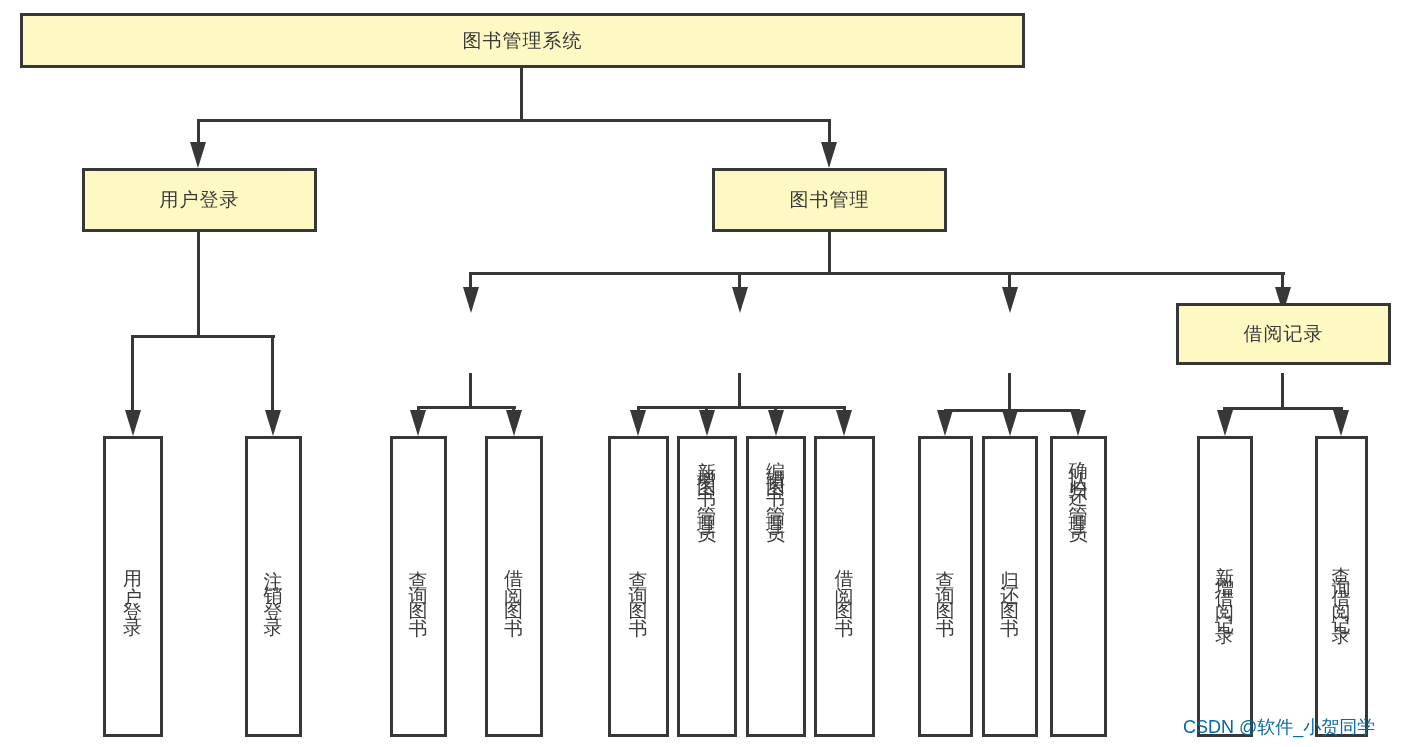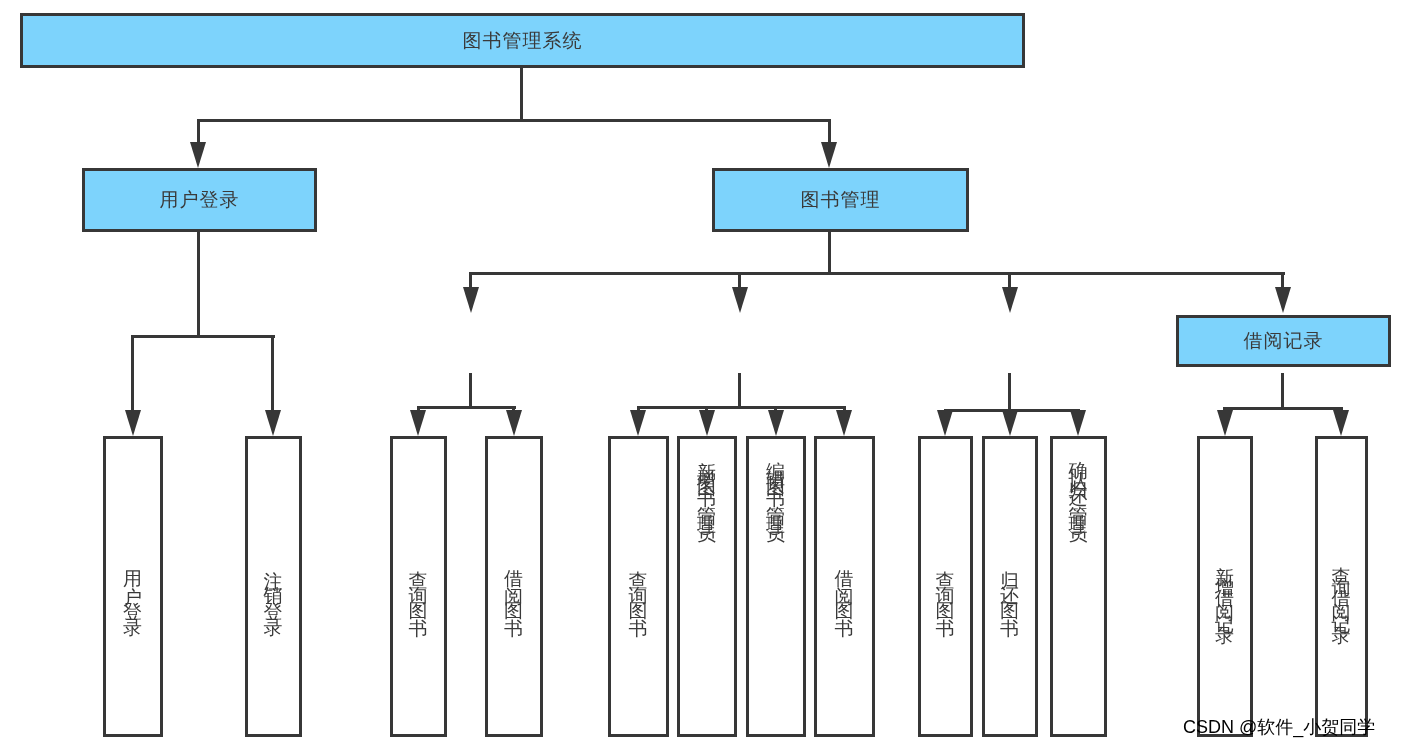--- a/index.html
+++ b/index.html
@@ -7,33 +7,33 @@
     position:relative;width:1405px;height:747px;background:#ffffff;overflow:hidden;
     font-family:"Liberation Sans","DejaVu Sans",sans-serif;
   }
   
   .vl{position:absolute;width:3px;background:#373737;}
   .hl{position:absolute;height:3px;background:#373737;}
   .ah{position:absolute;width:0;height:0;
       border-left:8px solid transparent;border-right:8px solid transparent;
       border-top:26px solid #373737;}
   
-  .box{position:absolute;box-sizing:border-box;border:3px solid #373737;background:#7dd3fc;
+  .box{position:absolute;box-sizing:border-box;border:3px solid #373737;background:#fef9c3;
        display:flex;align-items:center;justify-content:center;
        font-size:19px;color:#3a3a3a;letter-spacing:1px;}
   
   .leaf{position:absolute;top:436px;height:301px;box-sizing:border-box;
         border:3px solid #373737;background:#ffffff;
         display:flex;align-items:center;justify-content:center;}
   .leaf span{writing-mode:vertical-rl;text-orientation:mixed;line-height:1;
              font-size:19px;color:#3a3a3a;letter-spacing:16px;}
   .leaf.med span{letter-spacing:12px;}
   .leaf.long{align-items:flex-start;}
   .leaf.long span{letter-spacing:9px;padding-top:7px;}
-  .watermark{position:absolute;left:1183px;top:715px;font-size:18px;color:#000000;
+  .watermark{position:absolute;left:1183px;top:715px;font-size:18px;color:#0369a1;
              white-space:nowrap;z-index:5;}
 </style>
 </head>
 <body>
 
 <div class="canvas">
 
   <div class="vl" style="left:520px;top:68px;height:51px"></div>
   <div class="hl" style="left:197px;top:119px;width:634px"></div>
   <div class="vl" style="left:197px;top:119px;height:28px"></div>
@@ -90,25 +90,25 @@
   <div class="vl" style="left:1340px;top:407px;height:6px"></div>
   <div class="ah" style="left:1333px;top:410px"></div>
 
   <div class="box" style="left:20px;top:13px;width:1005px;height:55px">
     <span>图书管理系统</span>
   </div>
 
   <div class="box" style="left:82px;top:168px;width:235px;height:64px">
     <span>用户登录</span>
   </div>
-  <div class="box" style="left:712px;top:168px;width:257px;height:64px">
+  <div class="box" style="left:712px;top:168px;width:235px;height:64px">
     <span>图书管理</span>
   </div>
 
-  <div class="box" style="left:1176px;top:315px;width:215px;height:52px">
+  <div class="box" style="left:1176px;top:303px;width:215px;height:62px">
     <span>借阅记录</span>
   </div>
 
   <div class="leaf" style="left:103px;width:60px">
     <span>用户登录</span>
   </div>
   <div class="leaf" style="left:245px;width:57px">
     <span>注销登录</span>
   </div>
 

